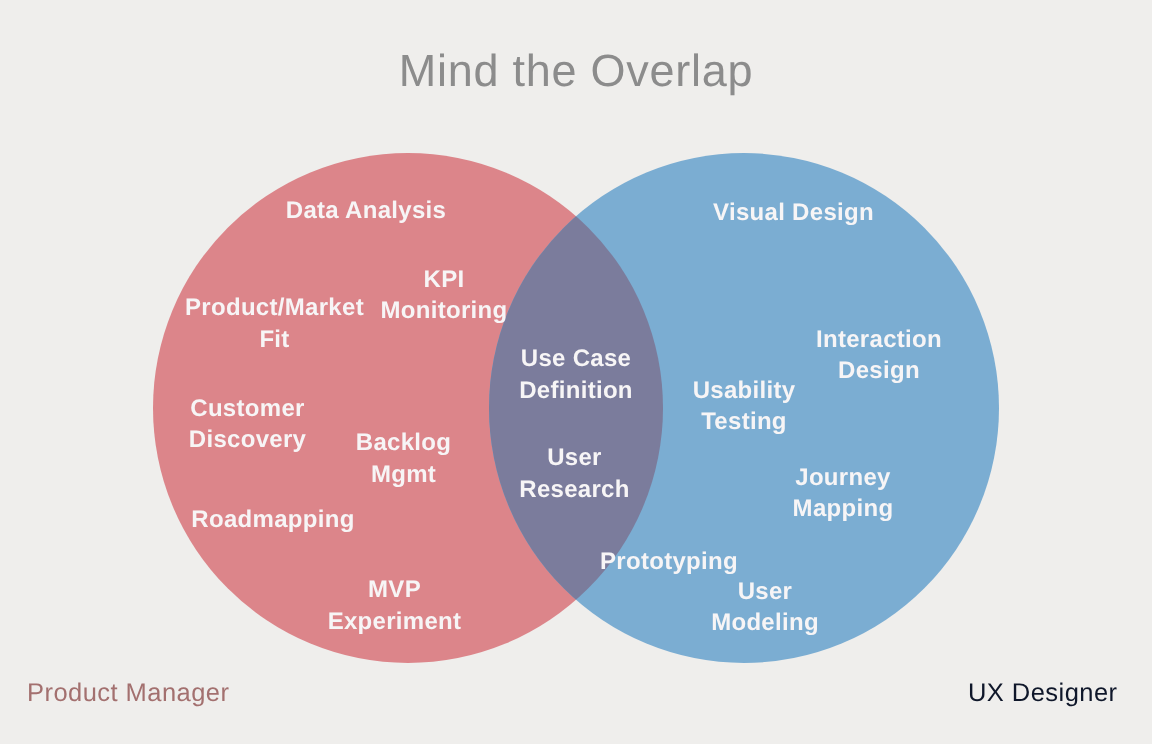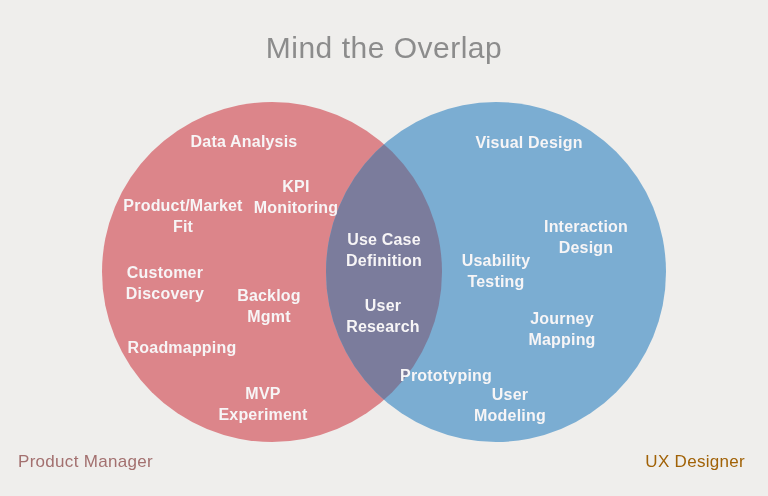--- a/index.html
+++ b/index.html
@@ -41,21 +41,21 @@
   }
   .circle-label {
     position: absolute;
     top: 452px;
     font-size: 17px;
     font-weight: 300;
     letter-spacing: 0.3px;
     text-align: center;
   }
   .circle-label.left { left: 18px; color: #a3706f; }
-  .circle-label.right { right: 23px; color: #a16207; }
+  .circle-label.right { right: 23px; color: #0f172a; }
 </style>
 </head>
 <body>
 
 <div class="stage">
 
   <div class="title">Mind the Overlap</div>
 
   <svg class="venn-svg" width="768" height="496" viewBox="0 0 768 496">
     <defs>

